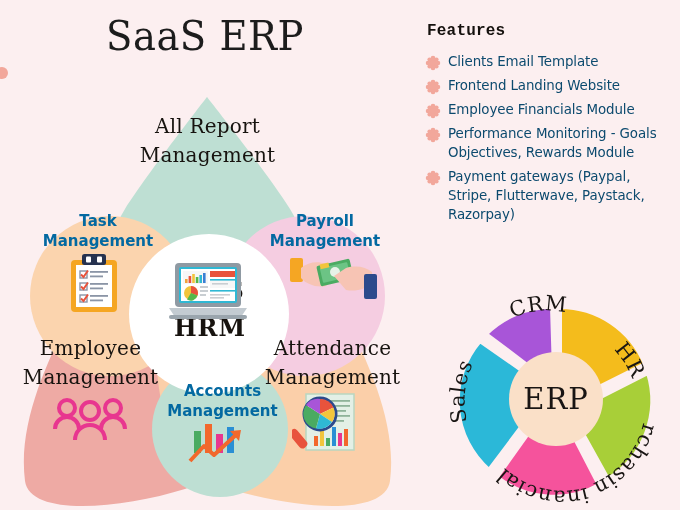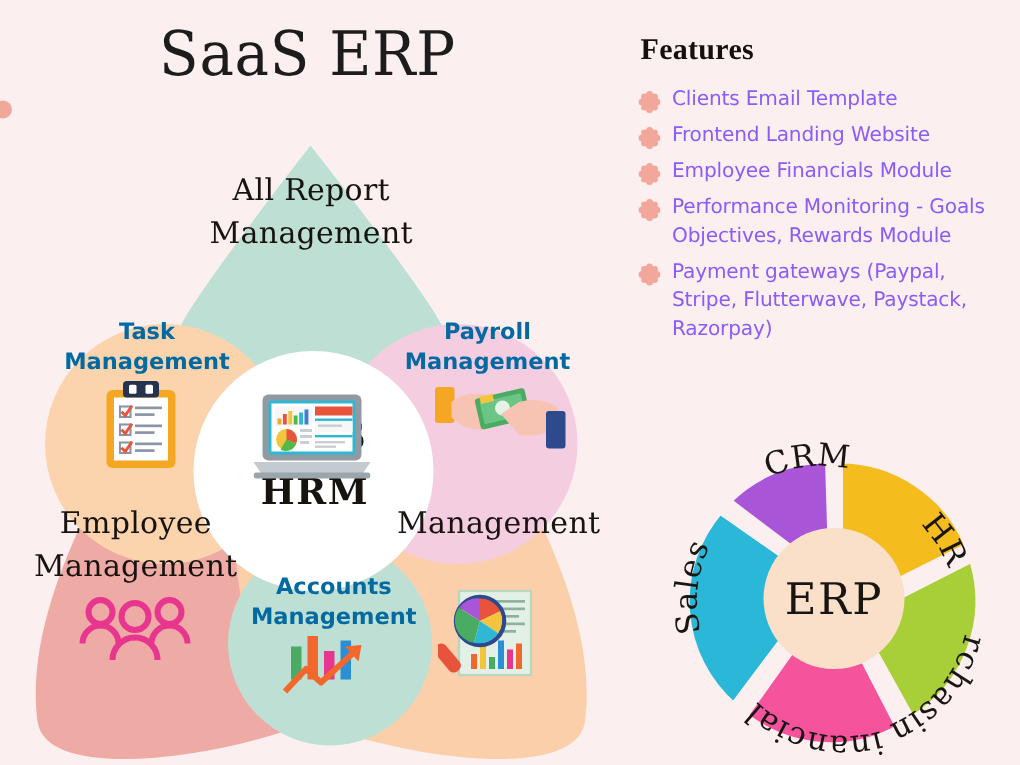--- a/index.html
+++ b/index.html
@@ -103,44 +103,44 @@
   #ic-attend   { left: 292px; top: 303px; }
 
   
   .features {
     position: absolute;
     left: 425px;
     top: 22px;
     width: 250px;
   }
   .features-title {
-    font-family: Liberation Serif, serif;
+    font-family: Liberation Mono, monospace;
     font-weight: 700;
-    font-size: 20px;
+    font-size: 16px;
     color: #14100d;
     letter-spacing: 0.2px;
     margin: 0 0 12px 2px;
   }
   .feature-row {
     display: flex;
     align-items: flex-start;
     margin-bottom: 5px;
   }
   .feature-bullet {
     flex: 0 0 auto;
     width: 16px;
     height: 16px;
     margin-top: 3px;
     margin-right: 7px;
   }
   .feature-text {
     font-family: "DejaVu Sans", sans-serif;
     font-size: 13.4px;
     line-height: 1.42;
-    color: #8b5cf6;
+    color: #0c4a6e;
     letter-spacing: -0.1px;
   }
 
   
   .donut {
     position: absolute;
     left: 448px;
     top: 291px;
     width: 216px;
     height: 216px;
@@ -228,20 +228,21 @@
       <div>Employee</div>
       <div>Management</div>
     </div>
 
     <div class="venn-label lbl-sans" id="lbl-accounts">
       <div>Accounts</div>
       <div>Management</div>
     </div>
 
     <div class="venn-label lbl-serif" id="lbl-attend">
+      <div>Attendance</div>
       <div>Management</div>
     </div>
 
     <div class="venn-label" id="lbl-center">
       <div>SaaS</div>
       <div>HRM</div>
     </div>
 
     <svg class="venn-icon" id="ic-report" width="78" height="60" viewBox="0 0 78 60">
       <rect x="6" y="2" width="66" height="44" rx="4" fill="#8f9aa3"></rect>

